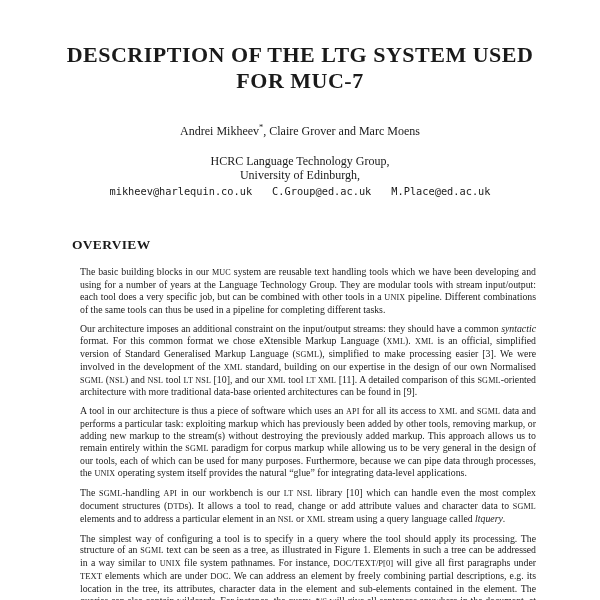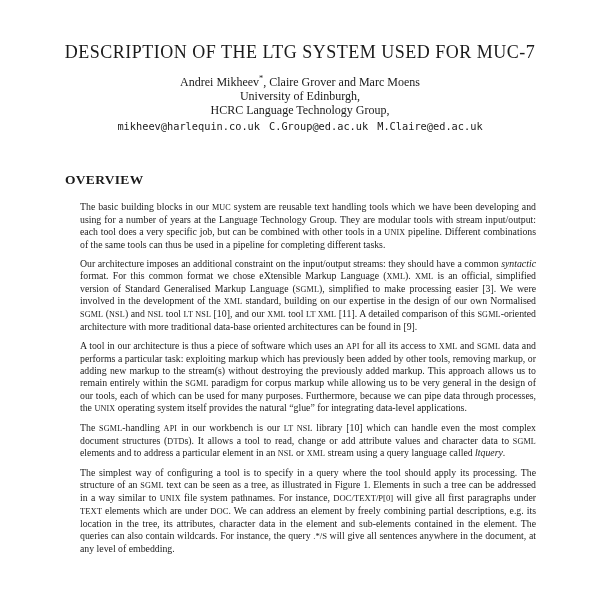--- a/index.html
+++ b/index.html
@@ -6,41 +6,41 @@
   body{width:600px;height:600px;overflow:hidden;}
   .page{
     box-sizing:border-box;
     width:600px;height:600px;
     padding:42px 64px 0 64px;
     font-family:"Liberation Serif","DejaVu Serif",serif;
     color:#1a1a1a;
     overflow:hidden;
   }
   .title{
-    font-size:18px;
-    font-weight:normal;
+    font-size:22px;
+    font-weight:bold;
     text-align:center;
     letter-spacing:0.5px;
-    margin:0 0 8px 0;
+    margin:0 0 26px 0;
     line-height:1.2;
   }
   .head-block{text-align:center;line-height:13.5px;font-size:12px;margin:0;}
-  .authors{margin-bottom:1px;}
+  .authors{margin-bottom:17px;}
   .affil{margin:0;}
   .emails{
     font-family:"DejaVu Sans Mono","Liberation Mono",monospace;
     font-size:10.3px;
-    display:flex;justify-content:center;gap:9px;
+    display:flex;justify-content:center;gap:20px;
     margin-top:3px;
   }
   .section-heading{
     font-size:13.5px;
     font-weight:bold;
     letter-spacing:0.3px;
-    margin:40px 0 13px 1px;
+    margin:40px 0 13px 8px;
   }
   .body-paragraphs p{
     font-size:9.8px;
     line-height:11.9px;
     text-align:justify;
     margin:0 0 7px 16px;
   }
   .sc{font-size:0.83em;letter-spacing:0.02em;}
   .tt{font-family:Liberation Serif, serif;font-size:0.88em;}
   .it{font-style:italic;font-family:Liberation Serif, serif;}
@@ -48,28 +48,28 @@
 </style>
 </head>
 <body>
 
 <div class="page">
 
   <h1 class="title">DESCRIPTION OF THE LTG SYSTEM USED FOR MUC-7</h1>
 
   <div class="head-block">
     <div class="authors">Andrei Mikheev<span class="sup">*</span>, Claire Grover and Marc Moens</div>
+    <div class="affil">HCRC Language Technology Group,</div>
     <div class="affil">University of Edinburgh,</div>
-    <div class="affil">HCRC Language Technology Group,</div>
   </div>
 
   <div class="emails">
     <span>mikheev@harlequin.co.uk</span>
     <span>C.Group@ed.ac.uk</span>
-    <span>M.Claire@ed.ac.uk</span>
+    <span>M.Place@ed.ac.uk</span>
   </div>
 
   <h2 class="section-heading">OVERVIEW</h2>
 
   <div class="body-paragraphs">
       <p>The basic building blocks in our <span class="sc">MUC</span> system are reusable text handling tools which we have been developing and using for a number of years at the Language Technology Group. They are modular tools with stream input/output: each tool does a very specific job, but can be combined with other tools in a <span class="sc">UNIX</span> pipeline. Different combinations of the same tools can thus be used in a pipeline for completing different tasks.</p>
       <p>Our architecture imposes an additional constraint on the input/output streams: they should have a common <span class="it">syntactic</span> format. For this common format we chose eXtensible Markup Language (<span class="sc">XML</span>). <span class="sc">XML</span> is an official, simplified version of Standard Generalised Markup Language (<span class="sc">SGML</span>), simplified to make processing easier [3]. We were involved in the development of the <span class="sc">XML</span> standard, building on our expertise in the design of our own Normalised <span class="sc">SGML</span> (<span class="sc">NSL</span>) and <span class="sc">NSL</span> tool <span class="sc">LT NSL</span> [10], and our <span class="sc">XML</span> tool <span class="sc">LT XML</span> [11]. A detailed comparison of this <span class="sc">SGML</span>-oriented architecture with more traditional data-base oriented architectures can be found in [9].</p>
       <p>A tool in our architecture is thus a piece of software which uses an <span class="sc">API</span> for all its access to <span class="sc">XML</span> and <span class="sc">SGML</span> data and performs a particular task: exploiting markup which has previously been added by other tools, removing markup, or adding new markup to the stream(s) without destroying the previously added markup. This approach allows us to remain entirely within the <span class="sc">SGML</span> paradigm for corpus markup while allowing us to be very general in the design of our tools, each of which can be used for many purposes. Furthermore, because we can pipe data through processes, the <span class="sc">UNIX</span> operating system itself provides the natural “glue” for integrating data-level applications.</p>
       <p>The <span class="sc">SGML</span>-handling <span class="sc">API</span> in our workbench is our <span class="sc">LT NSL</span> library [10] which can handle even the most complex document structures (<span class="sc">DTD</span>s). It allows a tool to read, change or add attribute values and character data to <span class="sc">SGML</span> elements and to address a particular element in an <span class="sc">NSL</span> or <span class="sc">XML</span> stream using a query language called <span class="it">ltquery</span>.</p>
       <p>The simplest way of configuring a tool is to specify in a query where the tool should apply its processing. The structure of an <span class="sc">SGML</span> text can be seen as a tree, as illustrated in Figure 1. Elements in such a tree can be addressed in a way similar to <span class="sc">UNIX</span> file system pathnames. For instance, <span class="tt">DOC/TEXT/P[0]</span> will give all first paragraphs under <span class="tt">TEXT</span> elements which are under <span class="tt">DOC</span>. We can address an element by freely combining partial descriptions, e.g. its location in the tree, its attributes, character data in the element and sub-elements contained in the element. The queries can also contain wildcards. For instance, the query <span class="tt">.*/S</span> will give all sentences anywhere in the document, at any level of embedding.</p>

